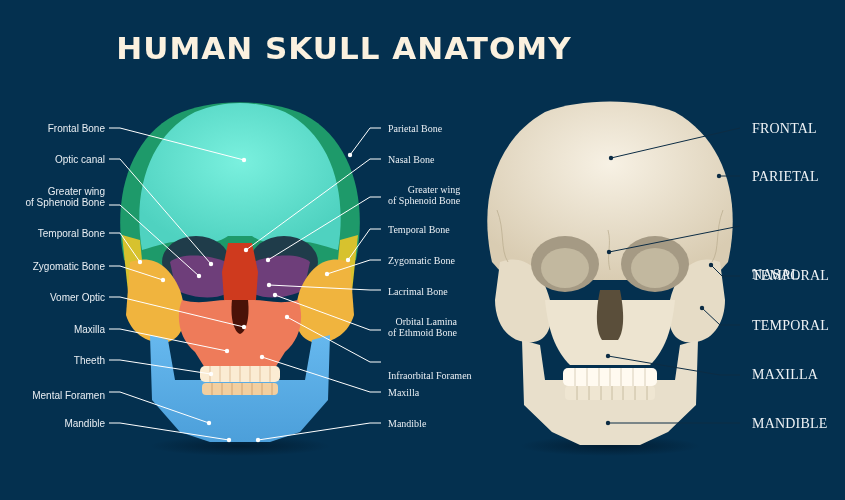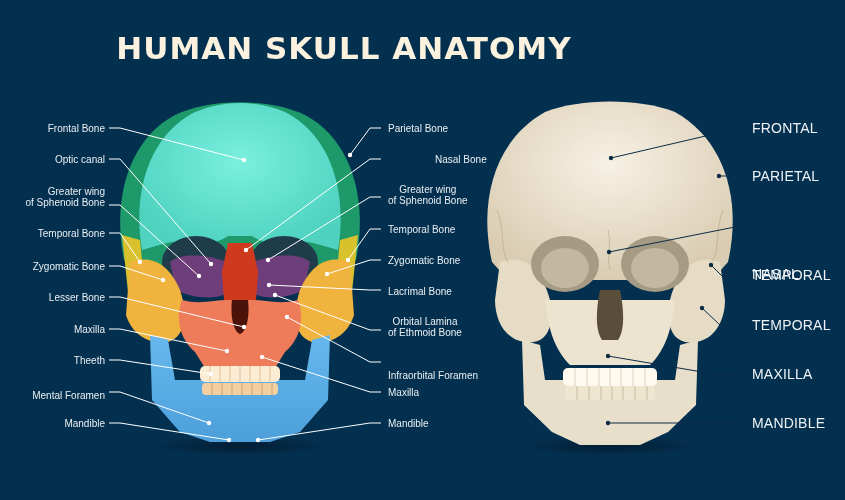--- a/index.html
+++ b/index.html
@@ -3,21 +3,21 @@
 <meta charset="utf-8">
 <style>
   html, body { margin:0; padding:0; }
   body { width:845px; height:500px; background:#04304f; overflow:hidden; position:relative;
          font-family:"Liberation Sans", sans-serif; }
   .title { position:absolute; left:0; top:30px; width:688px; text-align:center;
            color:#fbf1df; font-weight:bold; font-size:31px; letter-spacing:1px;
            font-family:"DejaVu Sans", sans-serif; }
   svg.art { position:absolute; left:0; top:0; }
   .lbl { position:absolute; color:#e9eef3; font-size:10px; line-height:11px; white-space:nowrap; }
-  .lbl.r { text-align:center; }
+  .lbl.r { text-align:right;font-family:Liberation Serif, serif; }
   .lbl.l { text-align:right; }
   .lbl.caps { font-size:14px; letter-spacing:0.2px; color:#eef2f5; }
 </style>
 </head>
 <body>
 
 <div class="title">HUMAN SKULL ANATOMY</div>
 
 <svg class="art" width="845" height="500" viewBox="0 0 845 500">
   <defs>
@@ -167,28 +167,28 @@
       <circle cx="608" cy="423" r="2.2"></circle>
     </g>
   </g>
 </svg>
 
 <div class="lbl l" style="right:740px; top:123px;"><span>Frontal Bone</span></div>
 <div class="lbl l" style="right:740px; top:154px;"><span>Optic canal</span></div>
 <div class="lbl l" style="right:740px; top:186px;"><span>Greater wing</span><br><span>of Sphenoid Bone</span></div>
 <div class="lbl l" style="right:740px; top:228px;"><span>Temporal Bone</span></div>
 <div class="lbl l" style="right:740px; top:261px;"><span>Zygomatic Bone</span></div>
-<div class="lbl l" style="right:740px; top:292px;"><span>Lesser Bone</span></div>
+<div class="lbl l" style="right:740px; top:292px;"><span>Vomer Optic</span></div>
 <div class="lbl l" style="right:740px; top:324px;"><span>Maxilla</span></div>
 <div class="lbl l" style="right:740px; top:355px;"><span>Theeth</span></div>
 <div class="lbl l" style="right:740px; top:390px;"><span>Mental Foramen</span></div>
 <div class="lbl l" style="right:740px; top:418px;"><span>Mandible</span></div>
 
 <div class="lbl r" style="left:388px; top:123px;"><span>Parietal Bone</span></div>
-<div class="lbl r" style="left:388px; top:154px;margin-left:47px;"><span>Nasal Bone</span></div>
+<div class="lbl r" style="left:388px; top:154px;"><span>Nasal Bone</span></div>
 <div class="lbl r" style="left:388px; top:184px;"><span>Greater wing</span><br><span>of Sphenoid Bone</span></div>
 <div class="lbl r" style="left:388px; top:224px;"><span>Temporal Bone</span></div>
 <div class="lbl r" style="left:388px; top:255px;"><span>Zygomatic Bone</span></div>
 <div class="lbl r" style="left:388px; top:286px;"><span>Lacrimal Bone</span></div>
 <div class="lbl r" style="left:388px; top:316px;"><span>Orbital Lamina</span><br><span>of Ethmoid Bone</span></div>
 <div class="lbl r" style="left:388px; top:370px;"><span>Infraorbital Foramen</span></div>
 <div class="lbl r" style="left:388px; top:387px;"><span>Maxilla</span></div>
 <div class="lbl r" style="left:388px; top:418px;"><span>Mandible</span></div>
 
 <div class="lbl r caps" style="left:752px; top:123px;"><span>FRONTAL</span></div>

